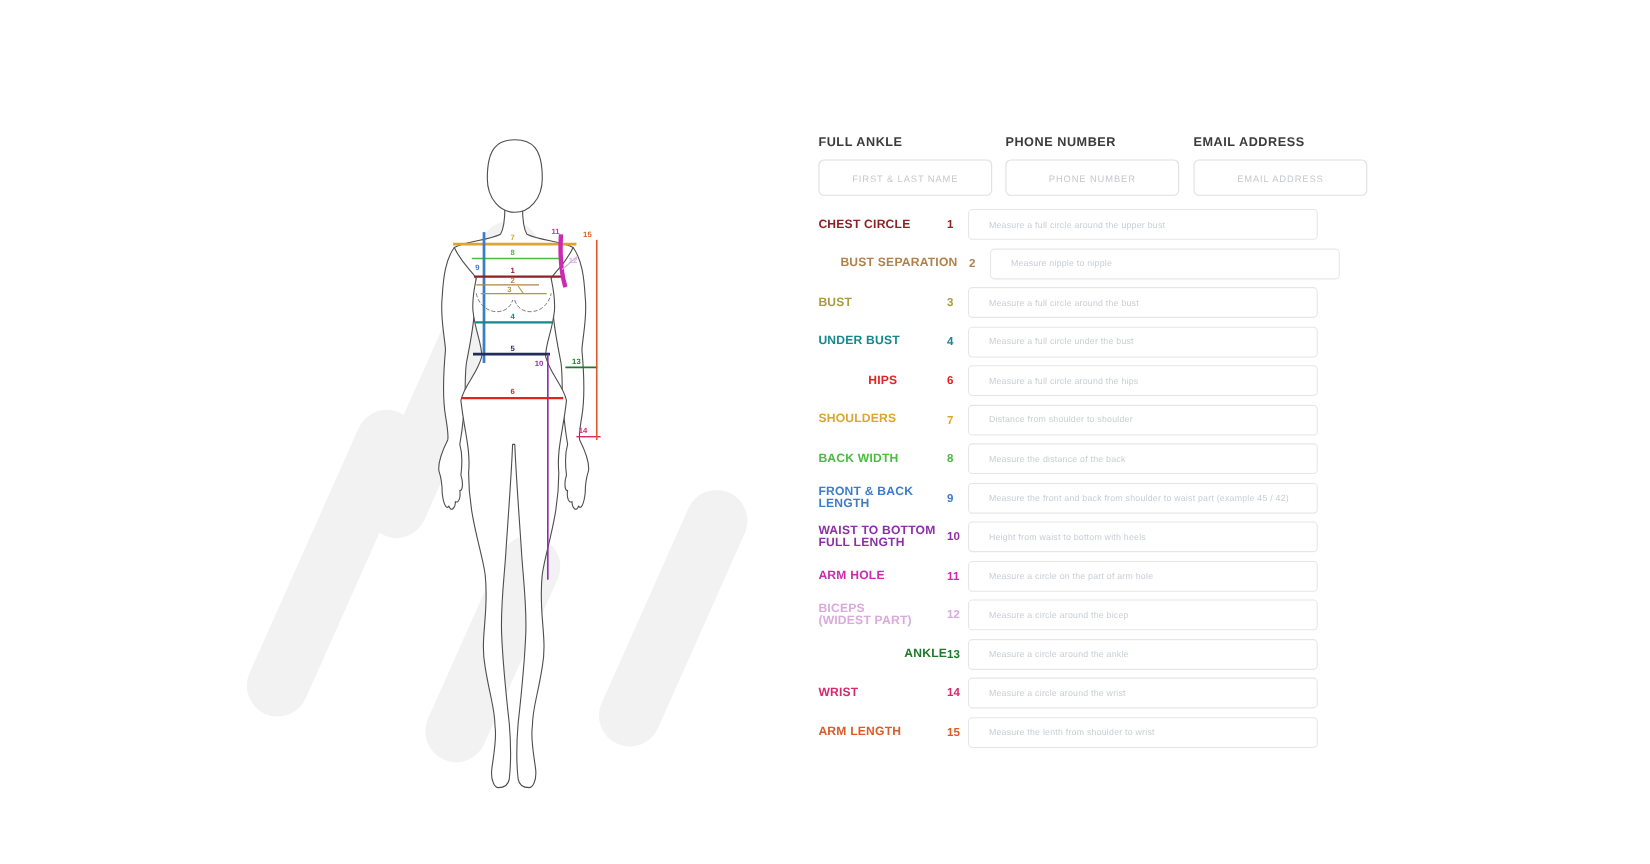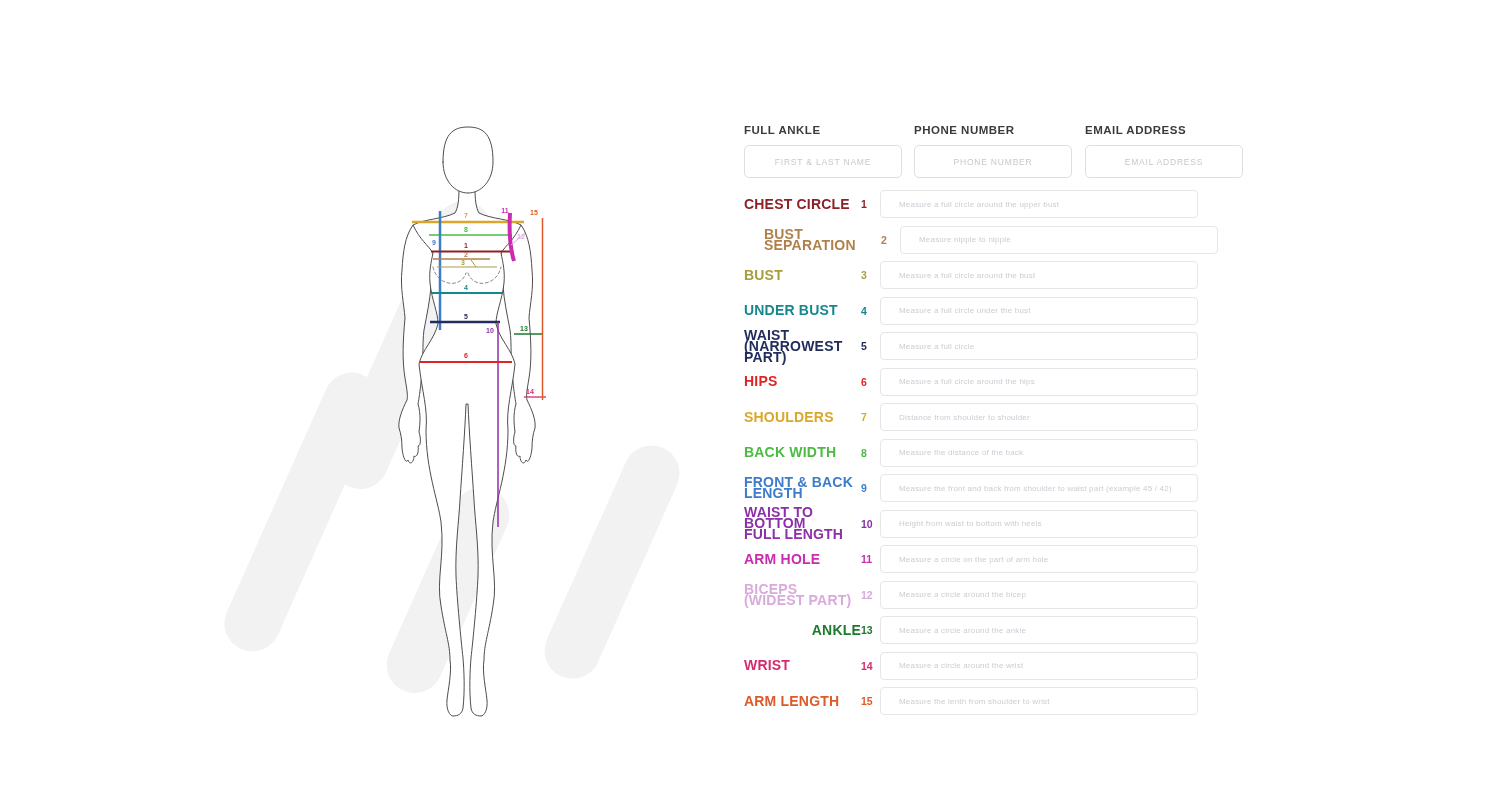--- a/index.html
+++ b/index.html
@@ -9,21 +9,21 @@
   
   .contact-field{position:absolute;top:124px;width:160px;}
   .contact-field .c-label{font-size:11.5px;font-weight:bold;color:#3b3b3b;letter-spacing:.5px;}
   .contact-field input{margin-top:9px;width:158px;height:33px;box-sizing:border-box;
       border:1px solid #dfdfdf;border-radius:5px;background:#fff;text-align:center;
       font-family:"Liberation Sans",sans-serif;font-size:8.5px;color:#555;letter-spacing:.6px;outline:none;}
   .contact-field input::placeholder{color:#c6c8cc;letter-spacing:.8px;}
   
   .rows{position:absolute;left:744px;top:190px;display:flex;flex-direction:column;gap:7.5px;}
   .m-row{display:flex;align-items:center;height:28px;}
-  .m-label{width:117px;font-size:14px;font-weight:bold;letter-spacing:.2px;line-height:11px;}
+  .m-label{width:117px;font-size:11px;font-weight:bold;letter-spacing:.2px;line-height:11px;}
   .m-num{width:19px;font-size:10.5px;font-weight:bold;}
   .m-row input{width:318px;height:28px;box-sizing:border-box;border:1px solid #e5e6e8;
       border-radius:4px;background:#fff;padding-left:18px;outline:none;
       font-family:"Liberation Sans",sans-serif;font-size:8px;color:#555;}
   .m-row input::placeholder{color:#c9cdd3;letter-spacing:.2px;}
   .diag-num{font-family:"Liberation Sans",sans-serif;font-size:7px;font-weight:bold;}
 </style>
 </head>
 <body>
 
@@ -144,29 +144,21 @@
       <div class="m-label" style="color: rgb(167, 157, 63);"><span>BUST</span></div>
       <div class="m-num" style="color: rgb(167, 157, 63);">3</div>
       <input type="text" placeholder="Measure a full circle around the bust" style="">
     </div>
     <div class="m-row">
       <div class="m-label" style="color: rgb(21, 136, 141);"><span>UNDER BUST</span></div>
       <div class="m-num" style="color: rgb(21, 136, 141);">4</div>
       <input type="text" placeholder="Measure a full circle under the bust" style="">
     </div>
     <div class="m-row">
-      <div class="m-label" style="color: rgb(35, 45, 92);">
-        <div>WAIST</div>
-        <div>(NARROWEST PART)</div>
-      </div>
-      <div class="m-num" style="color: rgb(35, 45, 92);">5</div>
-      <input type="text" placeholder="Measure a full circle" style="">
-    </div>
-    <div class="m-row">
-      <div class="m-label" style="color: rgb(224, 36, 36);"><span>HIPS</span></div>
+      <div class="m-label" style="color: rgb(224, 36, 36); text-align: center;"><span>HIPS</span></div>
       <div class="m-num" style="color: rgb(224, 36, 36);">6</div>
       <input type="text" placeholder="Measure a full circle around the hips" style="">
     </div>
     <div class="m-row">
       <div class="m-label" style="color: rgb(220, 166, 42);"><span>SHOULDERS</span></div>
       <div class="m-num" style="color: rgb(220, 166, 42);">7</div>
       <input type="text" placeholder="Distance from shoulder to shoulder" style="">
     </div>
     <div class="m-row">
       <div class="m-label" style="color: rgb(75, 187, 66);"><span>BACK WIDTH</span></div>

